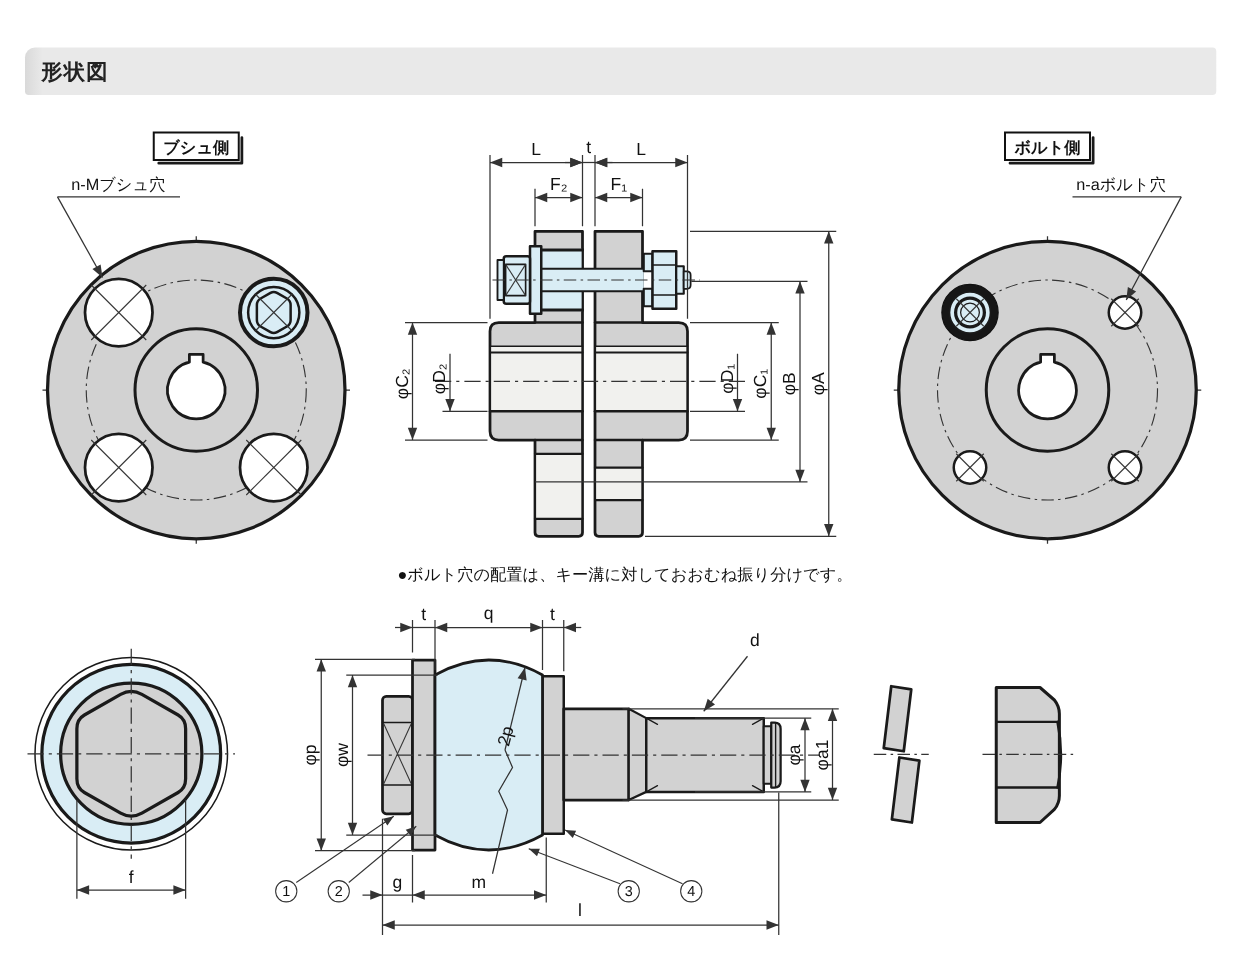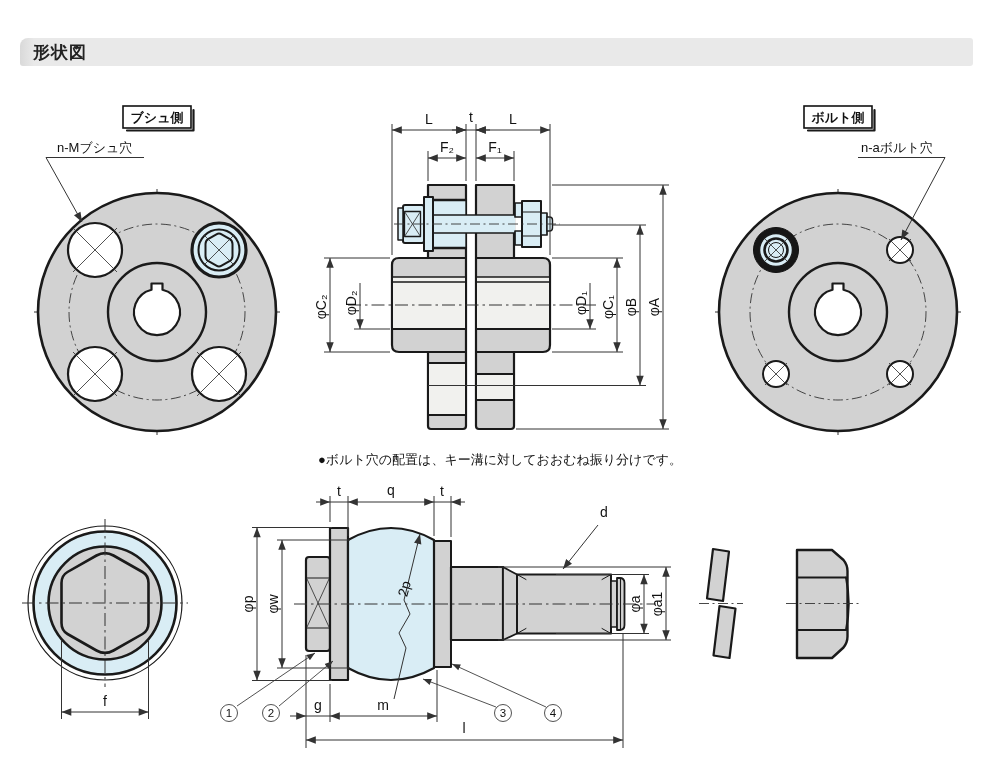--- a/index.html
+++ b/index.html
@@ -1,17 +1,17 @@
 <!DOCTYPE html>
 <html><head>
 <meta charset="utf-8">
 <style>
   html,body{margin:0;padding:0;background:#fff;}
   body{width:1000px;height:763px;position:relative;font-family:"Liberation Sans","DejaVu Sans",sans-serif;}
-  .hdr{position:absolute;left:20px;top:38px;width:953px;height:28px;
+  .hdr{position:absolute;left:20px;top:38px;width:953px;height:38px;
        background:linear-gradient(90deg,#d9d9d9 0px,#e9e9e9 14px);
        border-radius:8px 3px 3px 3px;display:flex;align-items:center;}
   .hdr span{font-size:17px;font-weight:bold;color:#222;padding-left:13px;letter-spacing:1px;}
   svg{position:absolute;left:0;top:0;}
   .part{stroke:#1a1a1a;stroke-linejoin:round;}
   .ol{stroke:#1a1a1a;fill:none;stroke-linejoin:round;stroke-linecap:round;}
   .dim{stroke:#333;stroke-width:1;fill:none;}
   .thin{stroke:#333;stroke-width:0.85;fill:none;}
   .dd{stroke:#333;stroke-width:1;fill:none;stroke-dasharray:13 4 2.5 4;}
   .dd2{stroke:#333;stroke-width:0.9;fill:none;stroke-dasharray:10 3.5 2 3.5;}

